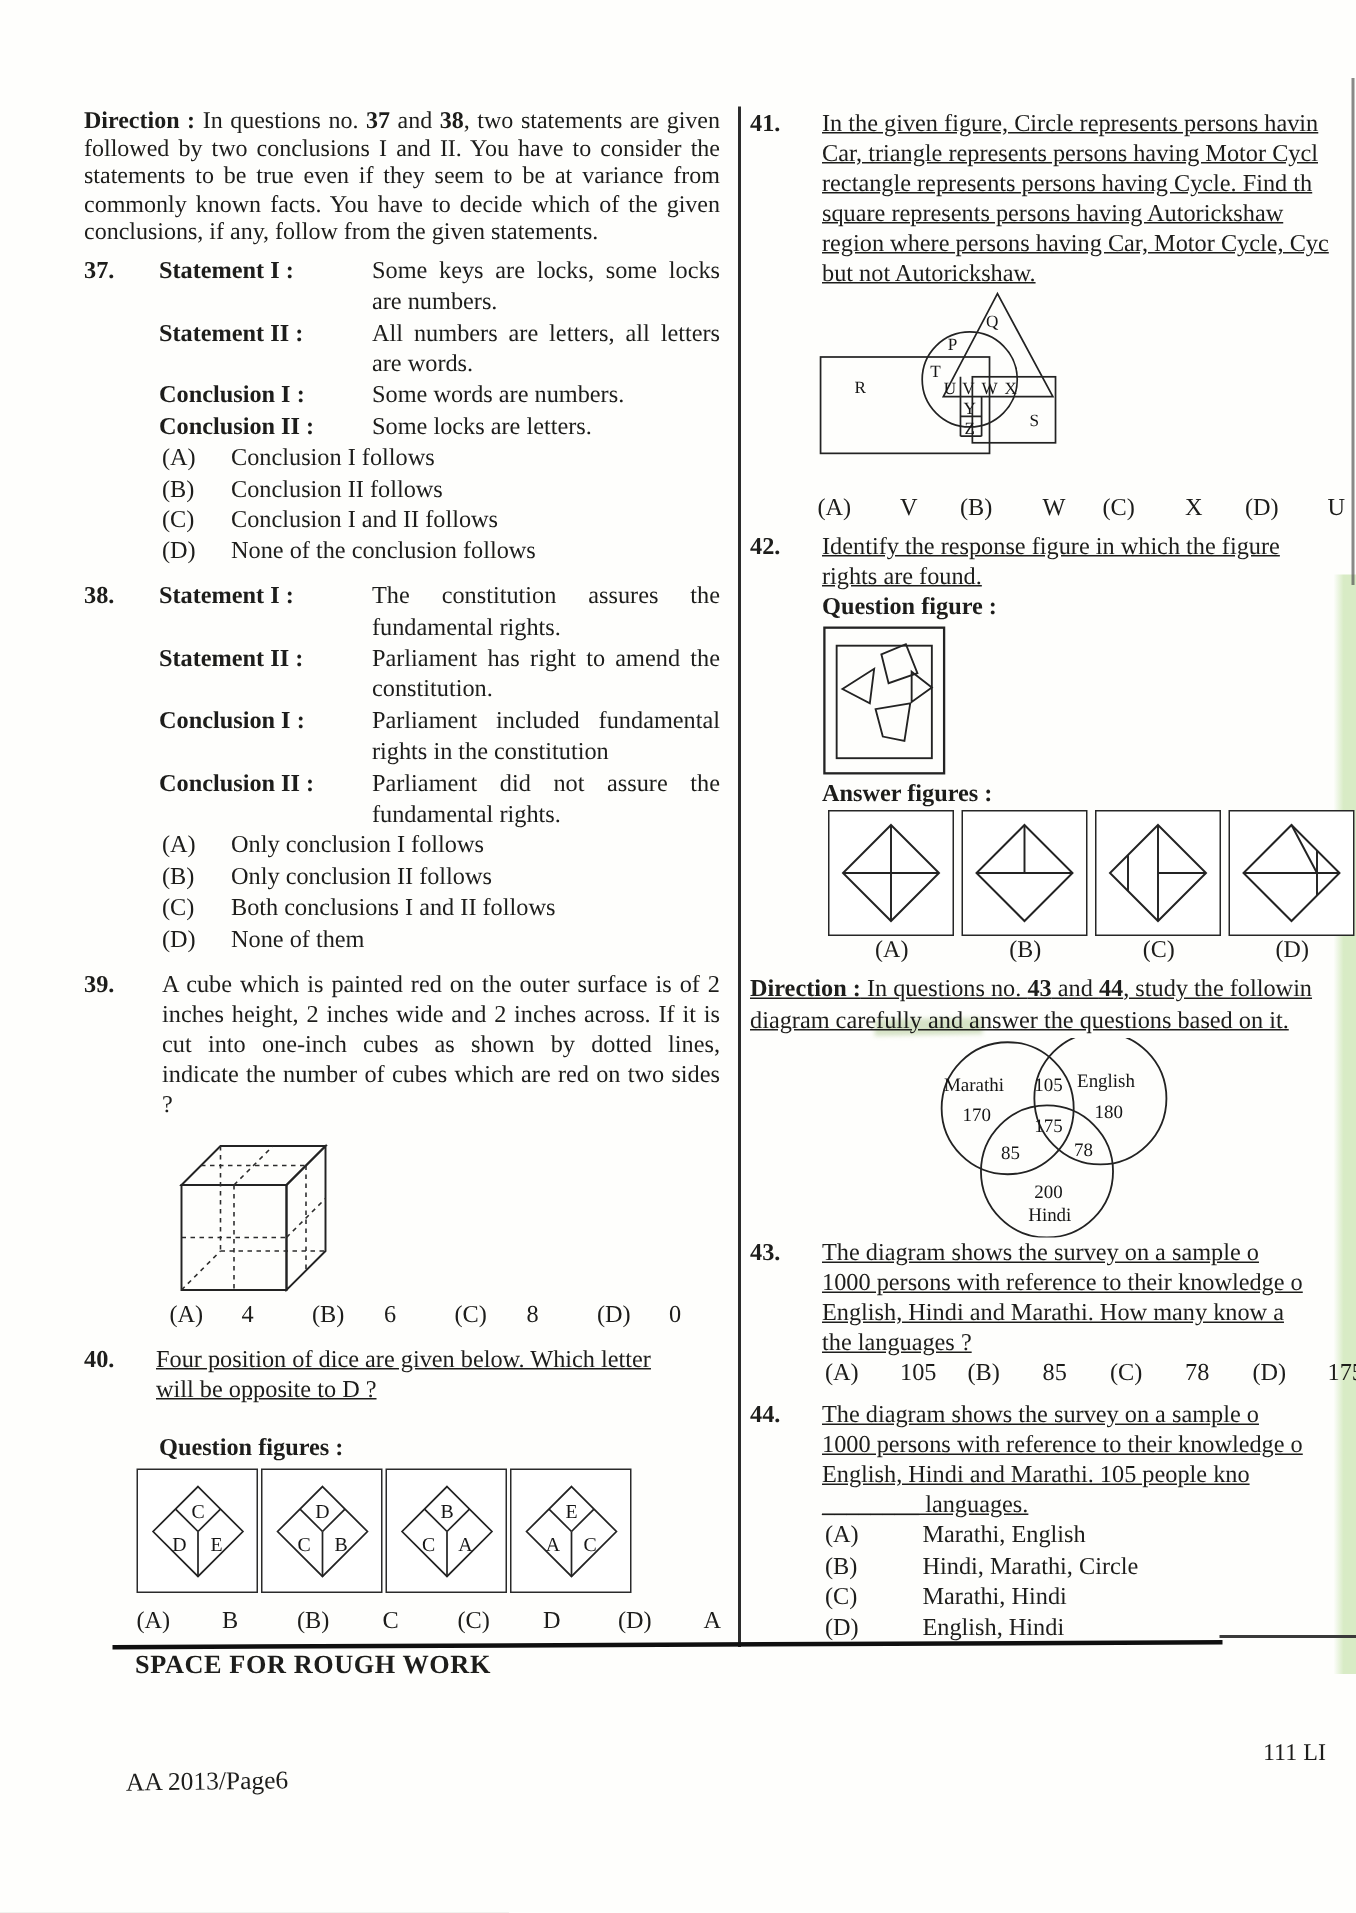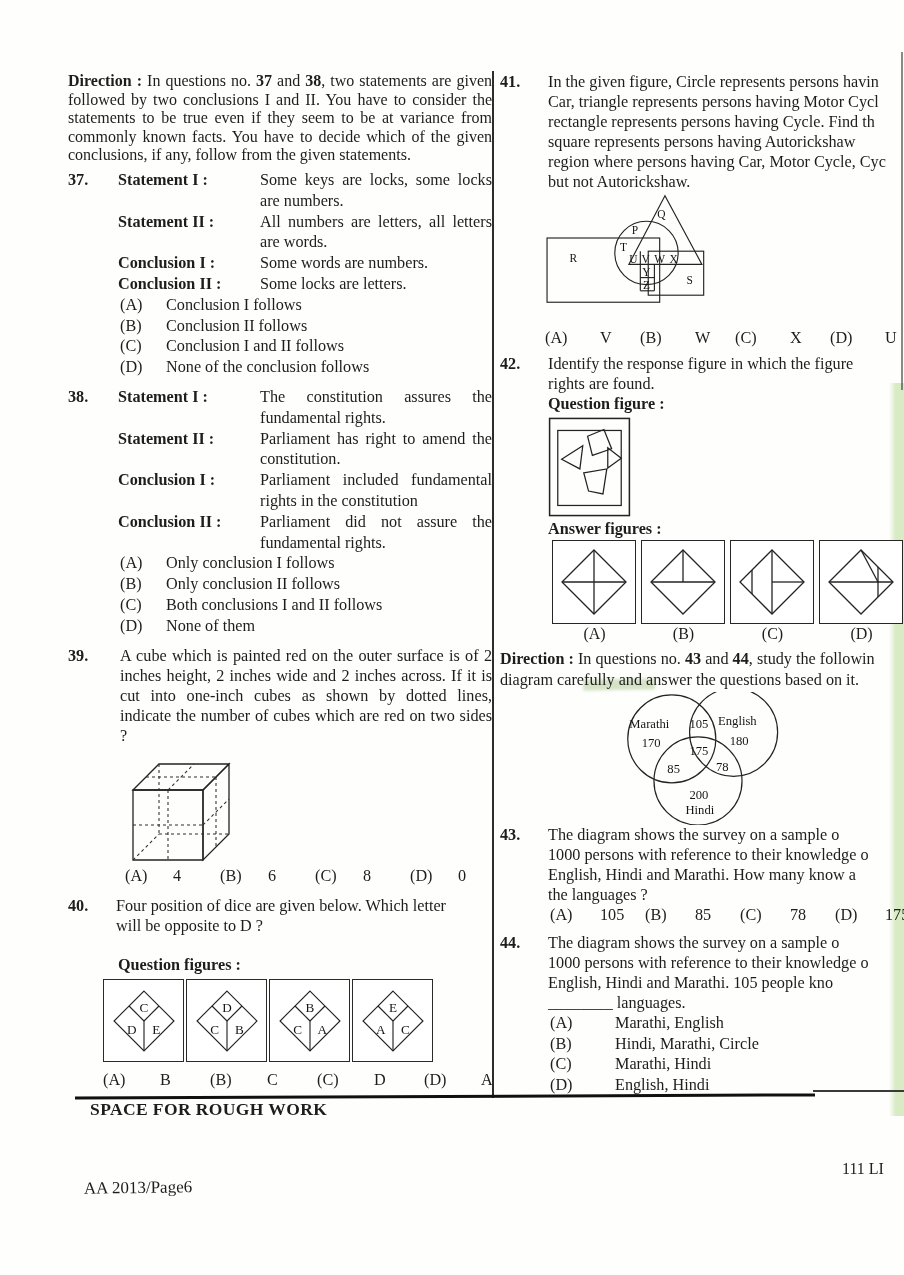--- a/index.html
+++ b/index.html
@@ -1,36 +1,36 @@
 <!DOCTYPE html>
 <html><head>
 <meta charset="utf-8">
 <style>
   html,body{margin:0;padding:0;background:#e8e8e4;}
   .page{position:relative;width:904px;height:1275px;background:#fefefc;overflow:hidden;
         font-family:"Liberation Serif", serif;color:#1d1d1b;}
   .b{font-weight:700;}
   .col{position:absolute;top:72px;}
-  .left{left:68px;width:424px;font-size:16.2px;}
+  .left{left:56px;width:424px;font-size:16.2px;}
   .right{left:500px;width:405px;font-size:16.2px;}
   .dirpara{margin:0 0 5px;text-align:justify;font-size:16px;line-height:18.6px;}
   .qb{margin-bottom:9px;}
   .srow{display:grid;grid-template-columns:50px 142px 1fr;line-height:20.8px;}
   .stext{text-align:justify;}
   .orow{display:grid;grid-template-columns:52px 46px 1fr;line-height:20.8px;}
   .q39row{display:grid;grid-template-columns:52px 1fr;line-height:20.2px;}
   .q39row .stext{text-align:justify;}
   .hopts{display:grid;line-height:21px;}
   .h39{margin:2px 0 4px 57px;grid-template-columns:repeat(4,48px 47px);}
   .h40{margin:8px 0 0 35px;grid-template-columns:repeat(4,57px 50px);}
   .h41{margin:2px 0 6px 45px;grid-template-columns:repeat(4,55px 40px);line-height:20px;}
   .h43{margin:0 0 8px 50px;grid-template-columns:repeat(4,50px 45px);line-height:20px;}
   .qrow{display:grid;grid-template-columns:48px 1fr;}
   .right .qrow{line-height:20px;}
-  .jline{white-space:nowrap;}
+  .jline{white-space:nowrap;text-decoration:underline;}
   .flabel{font-weight:700;line-height:21px;margin-left:48px;}
   .flabel.l40{margin-left:50px;margin-top:18px;}
   .dicewrap{display:flex;gap:2px;margin:3px 0 0 35px;}
   .diebox{width:79px;height:81px;border:1.7px solid #2a2a2a;display:flex;align-items:center;justify-content:center;background:#fff;}
   svg{display:block;}
   svg .ln{fill:none;stroke:#232323;stroke-width:1.3px;}
   svg .lnth{fill:none;stroke:#232323;stroke-width:1.6px;}
   svg .dash{fill:none;stroke:#2c2c2c;stroke-width:1.05px;stroke-dasharray:3 3;}
   svg text{fill:#161616;font-family:"Liberation Serif", serif;text-anchor:middle;}
   svg.die text{font-size:15px;}

